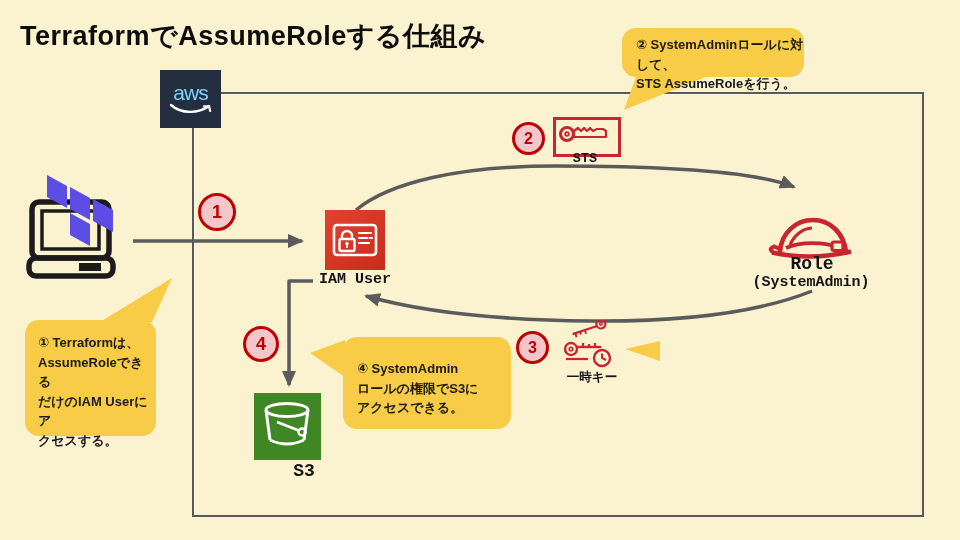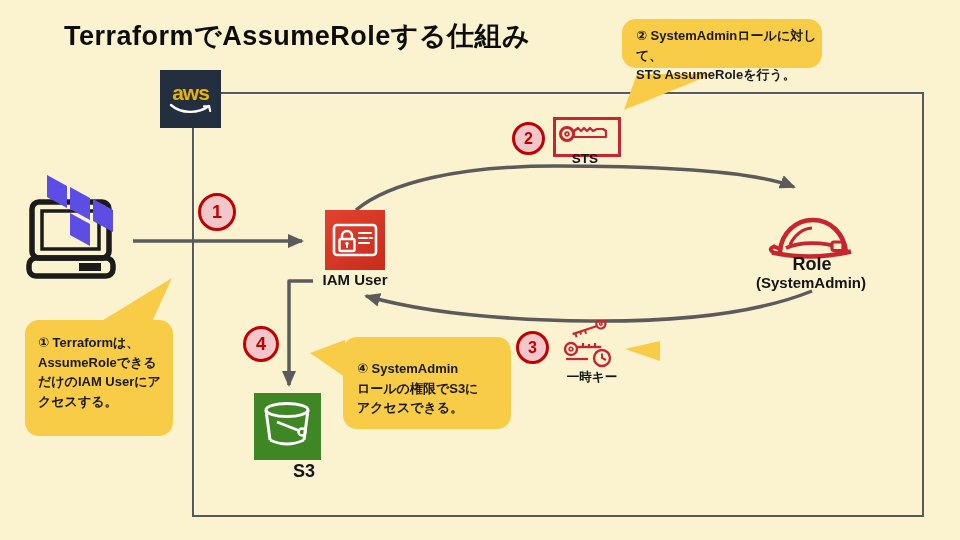--- a/index.html
+++ b/index.html
@@ -4,55 +4,55 @@
 <style>
   html,body{margin:0;padding:0;}
   .canvas{
     position:relative;width:960px;height:540px;overflow:hidden;
     background:#FBF2D0;
     font-family:"Liberation Sans","DejaVu Sans",sans-serif;
     color:#111;
   }
   .abs{position:absolute;}
   
-  .title{left:20px;top:18px;font-size:27px;font-weight:bold;color:#0d0d0d;letter-spacing:.5px;z-index:3;margin-left:44px;}
+  .title{left:20px;top:18px;font-size:27px;font-weight:bold;color:#0d0d0d;letter-spacing:.5px;z-index:3;}
   
   .boundary{left:192px;top:92px;width:728px;height:421px;border:2px solid #595959;z-index:1;
             box-shadow:inset 1px 1px 0 rgba(255,255,255,.5);}
   .aws-logo{left:160px;top:70px;width:61px;height:58px;background:#232F3E;z-index:3;
             display:flex;flex-direction:column;align-items:center;justify-content:center;}
-  .aws-logo .aws-text{color:#eab308;font-weight:bold;font-size:21px;line-height:20px;letter-spacing:-1px;}
+  .aws-logo .aws-text{color:#7dd3fc;font-weight:normal;font-size:21px;line-height:20px;letter-spacing:-1px;}
   
   .arrows{left:0;top:0;z-index:2;pointer-events:none;}
   
   .badge{border:3px solid #C00000;background:#F3C7CA;border-radius:50%;z-index:6;
          display:flex;align-items:center;justify-content:center;
          color:#C00000;font-weight:bold;}
   .badge1{left:198px;top:193px;width:32px;height:32px;font-size:18px;}
   .badge2{left:512px;top:122px;width:27px;height:27px;font-size:16px;}
   .badge3{left:516px;top:331px;width:27px;height:27px;font-size:16px;}
   .badge4{left:243px;top:326px;width:30px;height:30px;font-size:18px;}
   
   .icon-layer{z-index:4;}
   .iam-box{left:325px;top:210px;width:60px;height:60px;z-index:4;
            background:linear-gradient(140deg,#E2432F 0%,#C92B1C 100%);}
   .s3-box{left:254px;top:393px;width:67px;height:67px;z-index:4;background:#3F8624;}
   .sts-box{left:553px;top:117px;width:62px;height:34px;z-index:4;border:3px solid #C7252F;}
-  .node-label{z-index:5;font-weight:bold;color:#141414;transform:translateX(-50%);white-space:nowrap;}
+  .node-label{z-index:5;font-weight:bold;color:#141414;transform:translateX(-50%);white-space:nowrap;font-family:Liberation Mono, monospace;}
   .lbl-iam{left:355px;top:271px;font-size:15px;}
   .lbl-sts{left:585px;top:151px;font-size:13.5px;}
   .lbl-role{left:812px;top:254px;font-size:18px;}
   .lbl-role-sub{left:811px;top:274px;font-size:15px;}
   .lbl-key{left:592px;top:369px;font-size:12.5px;}
   .lbl-s3{left:288px;top:461px;font-size:18px;margin-left:16px;}
   
   .callout{background:#F8CC46;border-radius:14px;z-index:5;color:#1a1a1a;
            font-weight:bold;font-size:13px;line-height:1.5;white-space:pre-line;}
-  .co1{left:25px;top:320px;width:148px;height:116px;padding:13px 0 0 13px;box-sizing:border-box;}
-  .co2{left:622px;top:19px;width:200px;height:49px;padding:7px 0 0 14px;box-sizing:border-box;}
+  .co1{left:25px;top:320px;width:131px;height:116px;padding:13px 0 0 13px;box-sizing:border-box;}
+  .co2{left:622px;top:28px;width:182px;height:49px;padding:7px 0 0 14px;box-sizing:border-box;}
   .co3{left:654px;top:337px;width:206px;height:56px;padding:8px 0 0 14px;box-sizing:border-box;}
   .co4{left:343px;top:337px;width:168px;height:92px;padding:22px 0 0 14px;box-sizing:border-box;}
   .tail{z-index:5;pointer-events:none;}
 </style>
 </head>
 <body>
 
 <div class="canvas">
 
   <div class="abs title">TerraformでAssumeRoleする仕組み</div>

